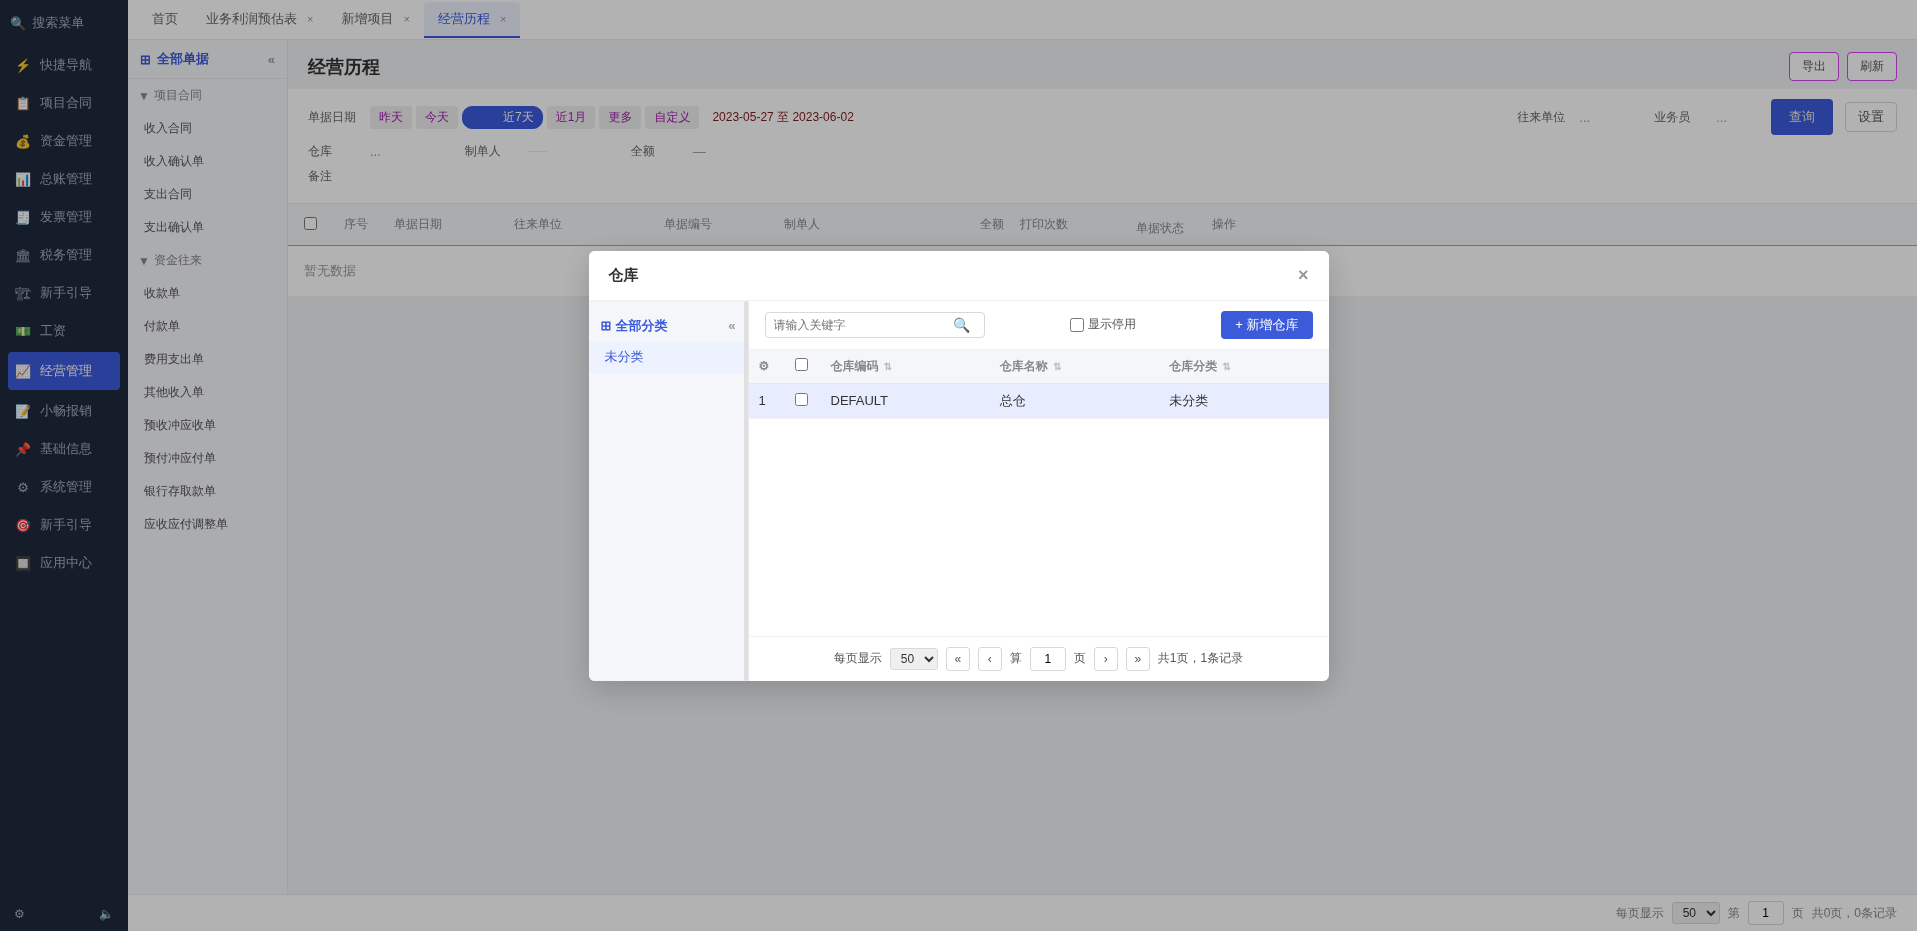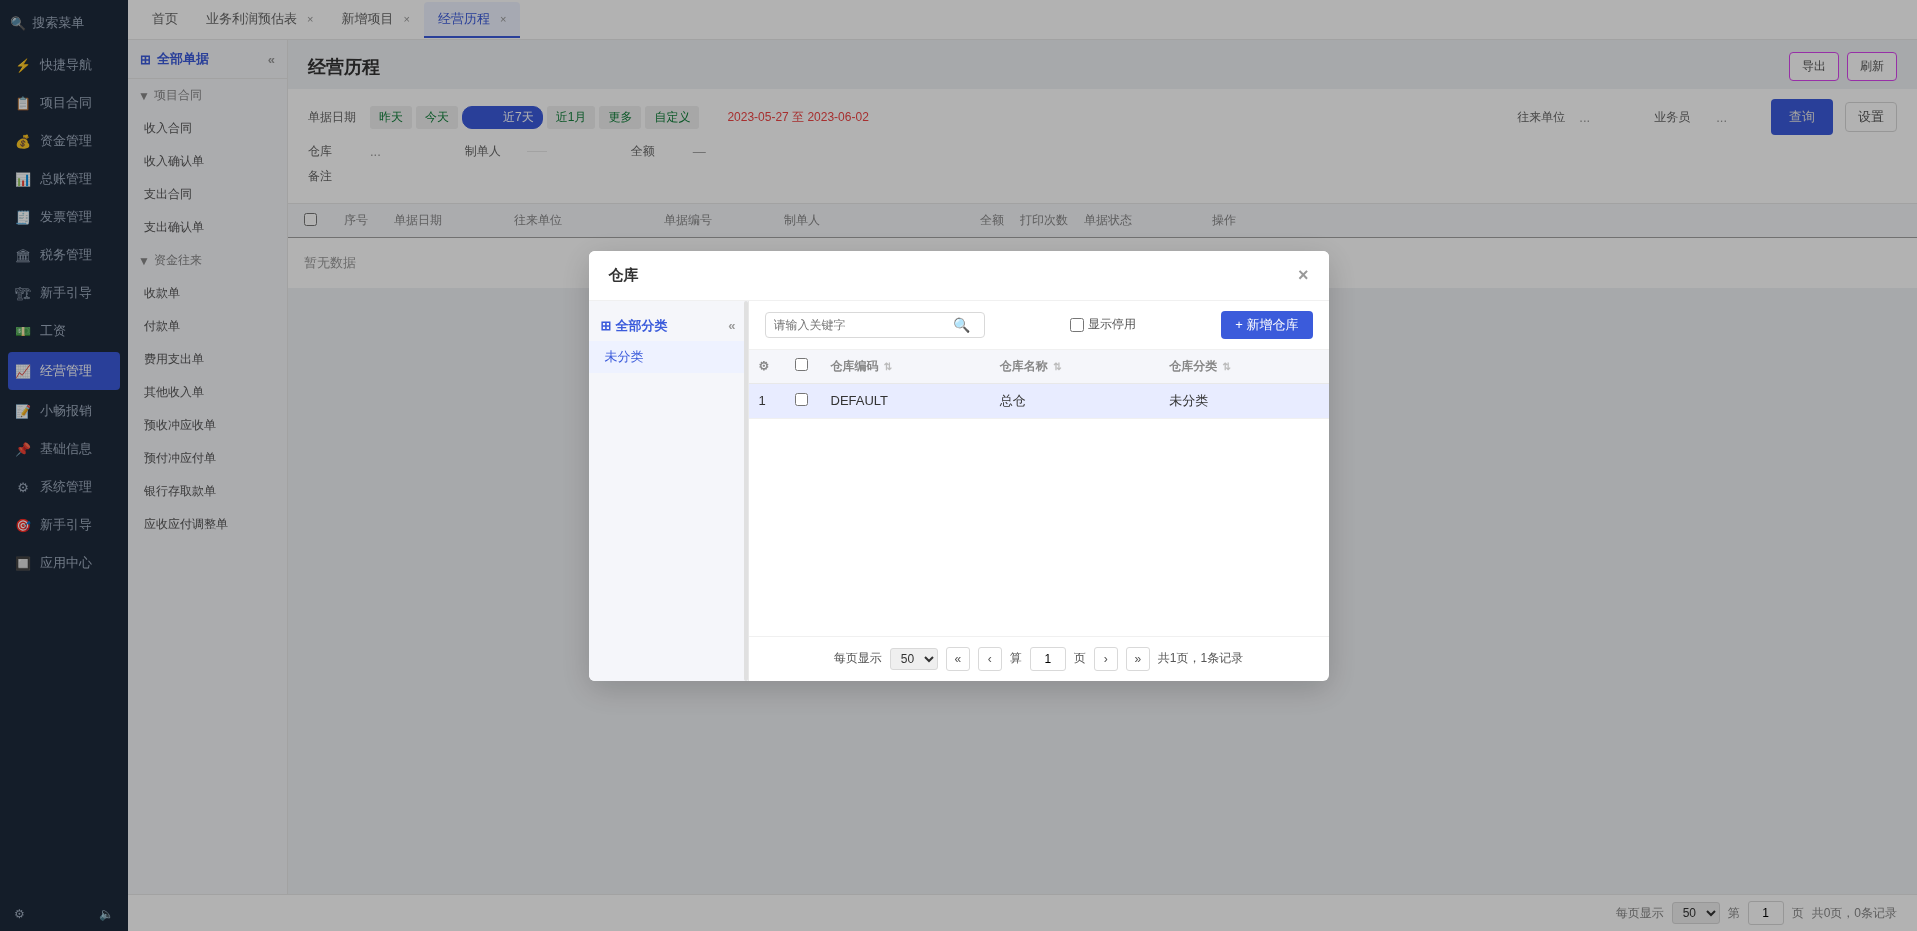--- a/index.html
+++ b/index.html
@@ -68,24 +68,24 @@
     
     .filter-area {
       background: #fff; padding: 10px 20px;
       border-bottom: 1px solid #e8e8e8;
     }
     .filter-row { display: flex; align-items: center; gap: 12px; margin-bottom: 8px; flex-wrap: wrap; }
     .filter-label { color: #666; font-size: 12px; min-width: 50px; }
     .date-btns { display: flex; gap: 4px; }
     .date-btn {
       padding: 2px 8px; font-size: 12px; border-radius: 3px;
-      border: 1px solid transparent; cursor: pointer; color: #15803d;
+      border: 1px solid transparent; cursor: pointer; color: #a21caf;
     }
     .date-btn.active { background: #3b5bdb; color: #fff; border-color: #3b5bdb; border-radius: 10px; padding-left: 40px; }
-    .date-range { font-size: 12px; color: #ef4444; margin-left: 16px; }
+    .date-range { font-size: 12px; color: #7f1d1d; margin-left: 1px; }
     .filter-dots { color: #999; cursor: pointer; }
     .btn-query {
       background: #3b5bdb; color: #e5e5e5; border: none; border-radius: 4px;
       padding: 9px 18px; cursor: pointer; font-size: 13px;
     }
     .btn-setting {
       background: #fff; color: #555; border: 1px solid #d9d9d9; border-radius: 4px;
       padding: 5px 12px; cursor: pointer; font-size: 13px;
     }
 
@@ -99,21 +99,21 @@
       padding: 8px 16px; font-size: 12px; color: #888;
     }
     .col-checkbox { width: 40px; }
     .col-num { width: 50px; }
     .col-date { width: 120px; }
     .col-unit { width: 150px; }
     .col-bill { width: 120px; }
     .col-staff { width: 100px; }
     .col-amount { width: 120px; text-align: right; }
     .col-print { width: 80px; text-align: center; }
-    .col-status { width: 100px; text-align: left; }
+    .col-status { width: 100px; text-align: right; margin-top: 8px; }
     .col-action { width: 80px; text-align: center; }
 
     
     .overlay {
       position: fixed; top: 0; left: 0; width: 1917px; height: 931px;
       background: rgba(0,0,0,0.3); z-index: 100;
     }
 
     
     .modal {

